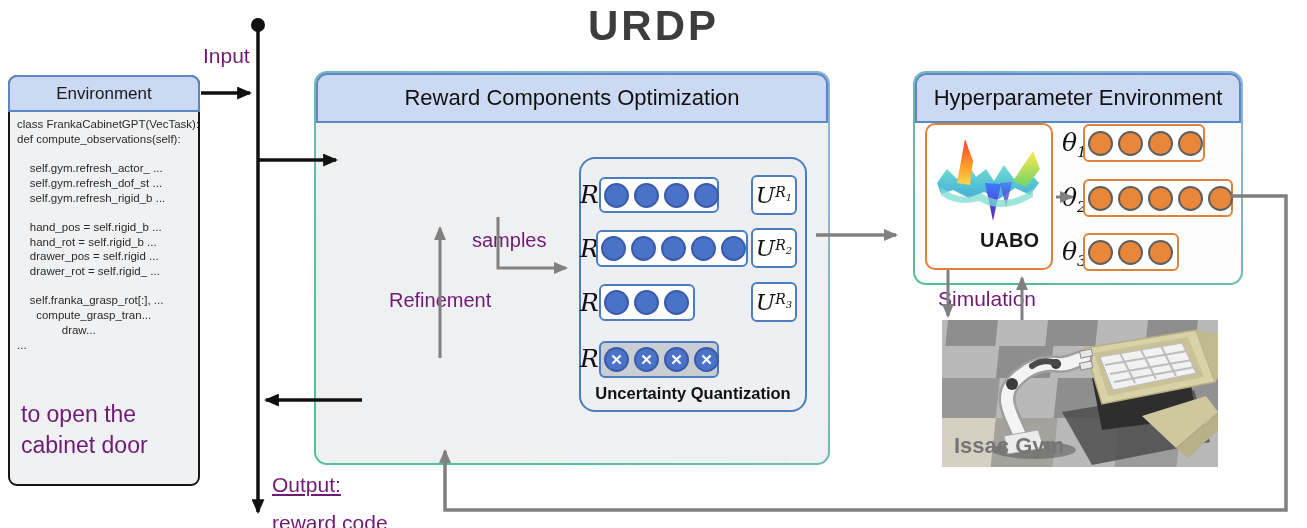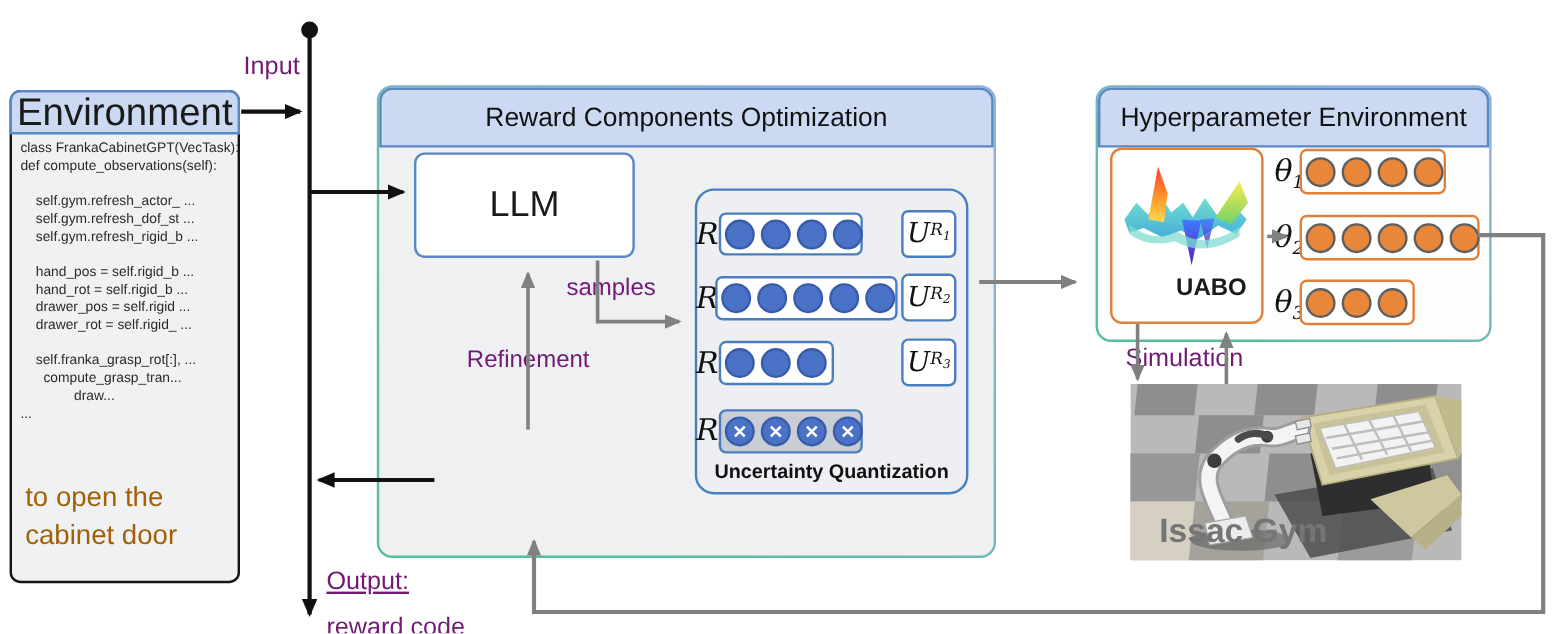--- a/index.html
+++ b/index.html
@@ -10,25 +10,25 @@
   #main-title{left:0;top:2px;width:100%;text-align:center;font-size:42px;font-weight:bold;
               letter-spacing:3px;color:var(--title_color);}
   
   .lbl{font-size:21px;color:#701a75;white-space:pre;}
   
   #env-panel{left:8px;top:75px;width:192px;height:411px;border:2px solid #151515;border-radius:9px;
              background:#f0f1f3;box-sizing:border-box;}
   .bluehead{position:absolute;left:-2px;right:-2px;height:37px;background:var(--header_fill);
             border:2px solid var(--header_border);box-sizing:border-box;display:flex;
             align-items:center;justify-content:center;}
-  #env-header{top:-2px;border-radius:9px 9px 0 0;font-size:32px;}
+  #env-header{top:-2px;border-radius:9px 9px 0 0;font-size:17px;}
   #task-header{top:278px;font-size:24px;}
   #env-code{position:absolute;top:40px;left:7px;right:2px;margin:0;font-family:"Liberation Sans",sans-serif;
             font-size:11.5px;line-height:14.7px;color:#2a2a2a;white-space:pre;}
-  #task-text{position:absolute;top:322px;left:11px;font-size:23px;line-height:31px;color:#a16207;}
+  #task-text{position:absolute;top:322px;left:11px;font-size:23px;line-height:31px;color:#701a75;}
   
   .gpanel{border-radius:13px;padding:2px;background:linear-gradient(to bottom left,
           var(--blue_border) 15%, var(--teal_border) 80%);box-sizing:border-box;}
   .gpanel .inner{position:relative;width:100%;height:100%;border-radius:11px;box-sizing:border-box;}
   #mid-panel{left:314px;top:71px;width:516px;height:394px;}
   #mid-panel .inner{background:var(--panel_gray);}
   #right-panel{left:913px;top:71px;width:330px;height:214px;}
   #right-panel .inner{background:#fdfdfd;}
   .ghead{position:absolute;left:0;top:0;right:0;height:50px;background:var(--header_fill);
          border:2px solid var(--header_border);border-radius:11px 11px 0 0;box-sizing:border-box;
@@ -59,21 +59,21 @@
         font-family:"DejaVu Serif",serif;font-style:italic;font-size:23px;color:#111;}
   .ubox sub{font-size:14px;line-height:0;}
   .ubox sub sub{font-size:10px;line-height:0;}
   #uq-caption{left:586px;top:384px;width:214px;text-align:center;font-size:16.5px;font-weight:bold;color:#111;}
   
   #uabo-box{left:925px;top:123px;width:128px;height:147px;border-radius:10px;border-color:var(--orange_border);
             justify-content:flex-start;padding-top:6px;}
   #uabo-label{font-size:20px;font-weight:bold;margin-top:2px;margin-left:41px;}
   
   #sim-image{left:942px;top:320px;width:276px;height:147px;}
-  #sim-image-label{position:absolute;left:24px;bottom:8px;font-size:28px;font-weight:bold;color:var(--sim_label);}
+  #sim-image-label{position:absolute;left:12px;bottom:8px;font-size:22px;font-weight:bold;color:var(--sim_label);}
   #simulation-label{left:938px;top:287px;font-size:21px;}
   #input-label{left:203px;top:44px;}
   #samples-label{left:472px;top:229px;font-size:20px;}
   #refinement-label{left:389px;top:289px;font-size:20px;}
   #output-label{left:272px;top:466px;line-height:38px;text-decoration:underline;}
   #arrows{left:0;top:0;width:1307px;height:528px;pointer-events:none;z-index:6;}
 </style>
 </head>
 <body>
 
@@ -97,20 +97,21 @@
 
     <path d="M498,217 V268 H566" fill="none" stroke="#808080" stroke-width="3" marker-end="url(#mg)"></path>
     <line x1="440" y1="358" x2="440" y2="228" stroke="#808080" stroke-width="3" marker-end="url(#mg)"></line>
     <line x1="816" y1="235" x2="896" y2="235" stroke="#808080" stroke-width="3.5" marker-end="url(#mg)"></line>
     <line x1="1056" y1="197" x2="1072" y2="197" stroke="#808080" stroke-width="3" marker-end="url(#mg)"></line>
     <path d="M1231,196 H1286 V510 H445 V451" fill="none" stroke="#808080" stroke-width="3.5" marker-end="url(#mg)"></path>
     <line x1="948" y1="270" x2="948" y2="316" stroke="#808080" stroke-width="3" marker-end="url(#mg)"></line>
     <line x1="1022" y1="320" x2="1022" y2="278" stroke="#808080" stroke-width="3" marker-end="url(#mg)"></line>
   </svg>
 
+  <div id="main-title" class="abs">URDP</div>
 
   <div id="input-label" class="abs lbl">Input</div>
   <div id="output-label" class="abs lbl">Output:
 reward code</div>
 
   <div id="env-panel" class="abs">
     <div id="env-header" class="bluehead">Environment</div>
     <pre id="env-code">class FrankaCabinetGPT(VecTask):
 def compute_observations(self):
 
@@ -130,23 +131,20 @@
     <div id="task-text" style="white-space:pre;">to open the
 cabinet door</div>
   </div>
 
   <div id="mid-panel" class="abs gpanel">
     <div class="inner">
       <div class="ghead">Reward Components Optimization</div>
     </div>
   </div>
 
-  <div id="llm-box" class="wbox abs">
-    <span>LLM</span>
-  </div>
   <div id="samples-label" class="abs lbl">samples</div>
   <div id="refinement-label" class="abs lbl">Refinement</div>
 
   <div id="uq-box" class="abs"></div>
 
   <div class="mlabel" style="left:580px;top:180px;"><span>R</span><sub>1</sub></div>
   <div class="chipbox abs" style="left:599px;top:177px;width:120px;height:36px;">
       <span class="dot blue"></span>
       <span class="dot blue"></span>
       <span class="dot blue"></span>

